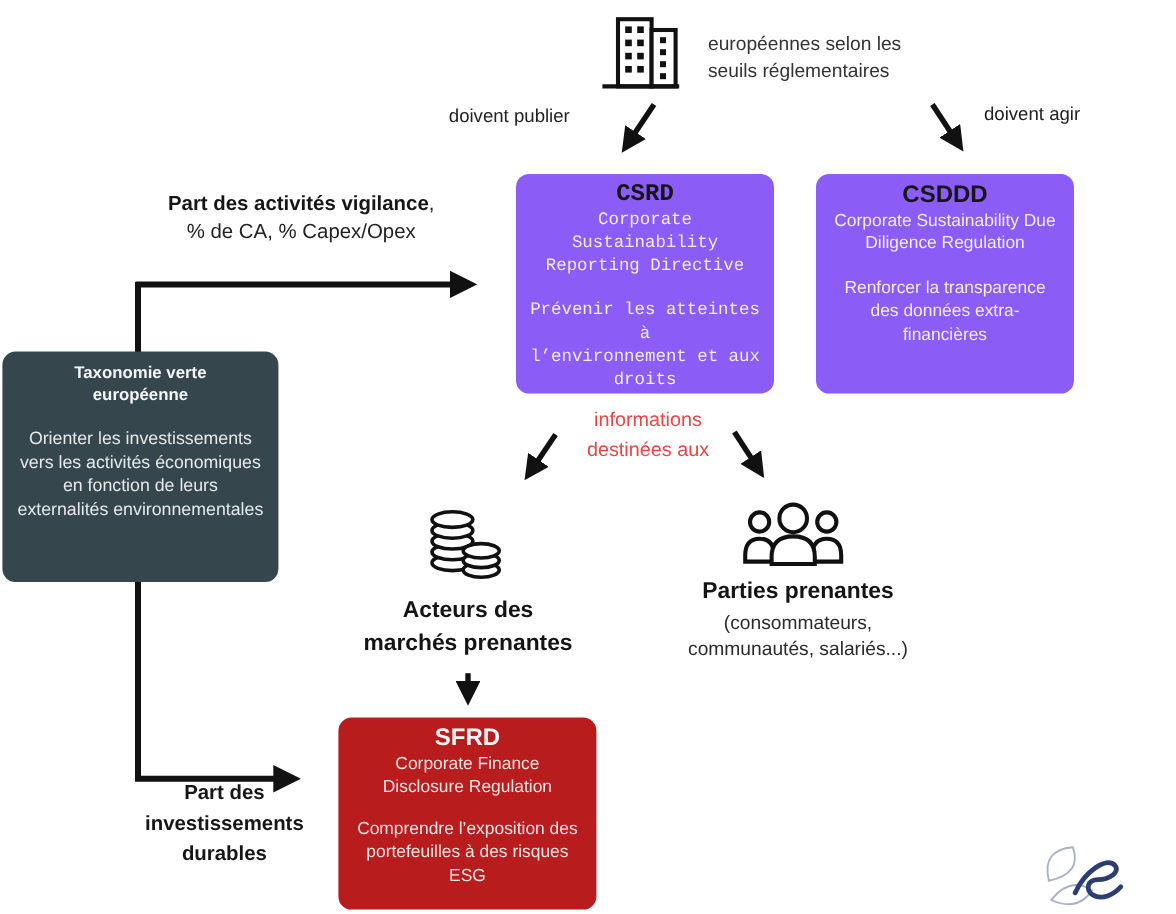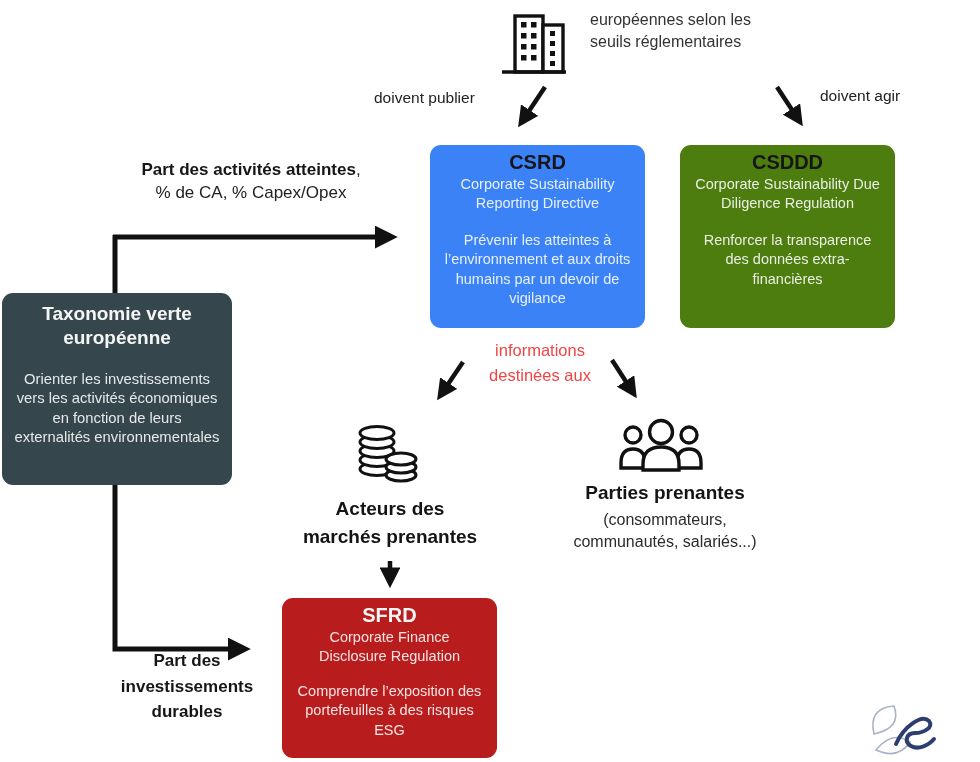--- a/index.html
+++ b/index.html
@@ -7,29 +7,29 @@
        font-family:"Liberation Sans","DejaVu Sans",sans-serif;color:#1a1a1a;}
   .abs{position:absolute;}
   .pre{white-space:pre-line;}
   .connectors{position:absolute;left:0;top:0;z-index:0;}
   .icon{z-index:2;}
   .box{position:absolute;z-index:1;border-radius:11px;text-align:center;
        box-sizing:border-box;padding:5px 8px;}
   .box .t{font-weight:bold;font-size:20px;line-height:1.25;}
   .box .s,.box .b{font-size:14.5px;line-height:1.32;white-space:pre-line;}
   .box .b{margin-top:18px;}
-  .box-csrd{background:#3b82f6;}
-  .box-csddd{background:#4d7c0f;}
+  .box-csrd{background:#8b5cf6;font-family:Liberation Mono, monospace;}
+  .box-csddd{background:#8b5cf6;}
   .box-taxonomy{background:#35474d;}
   .box-sfrd{background:#b91c1c;}
   .title-dark{color:#161616;}
   .title-light{color:#f5f5f5;}
   .body-light{color:rgba(255,255,255,0.88);}
   .h-title{font-size:21px;font-weight:bold;color:#111;}
-  .h-sub{font-size:16px;color:#333;line-height:1.35;margin-top:2px;}
+  .h-sub{font-size:16px;color:#333;line-height:1.35;margin-top:20px;}
   .edge-label{font-size:15.5px;color:#222;z-index:2;}
   .center{text-align:center;}
   .lbl-bold{font-weight:bold;font-size:17px;color:#161616;}
   .lbl-reg{font-size:17px;color:#222;}
   .actor-title{font-weight:bold;font-size:19px;color:#141414;line-height:1.45;}
   .actor-sub{font-size:16px;color:#2b2b2b;line-height:1.4;margin-top:2px;}
 </style>
 </head>
 <body>
 
@@ -78,21 +78,21 @@
 </svg>
 <div class="abs" style="left:590px;top:7px;width:260px;">
   <div class="h-sub pre">européennes selon les
 seuils réglementaires</div>
 </div>
 
 <div class="abs edge-label" style="left:374px;top:89px;">doivent publier</div>
 <div class="abs edge-label" style="left:820px;top:87px;">doivent agir</div>
 
 <div class="abs center" style="left:120px;top:160px;width:262px;z-index:2;">
-  <span class="lbl-bold">Part des activités atteintes</span><span class="lbl-reg">,</span>
+  <span class="lbl-bold">Part des activités vigilance</span><span class="lbl-reg">,</span>
   <div class="lbl-reg" style="margin-top:3px;">% de CA, % Capex/Opex</div>
 </div>
 
 <div class="box box-csrd" style="left:430px;top:145px;width:215px;height:183px;">
   <div class="t title-dark">CSRD</div>
   <div class="s body-light">Corporate Sustainability
 Reporting Directive</div>
   <div class="b body-light">Prévenir les atteintes à
 l’environnement et aux droits
 humains par un devoir de
@@ -102,21 +102,21 @@
 <div class="box box-csddd" style="left:680px;top:145px;width:215px;height:183px;">
   <div class="t title-dark">CSDDD</div>
   <div class="s body-light">Corporate Sustainability Due
 Diligence Regulation</div>
   <div class="b body-light">Renforcer la transparence
 des données extra-
 financières</div>
 </div>
 
 <div class="box box-taxonomy" style="left:2px;top:293px;width:230px;height:192px;padding-top:9px;">
-  <div class="t title-light pre" style="font-size:19px;">Taxonomie verte
+  <div class="t title-light pre" style="font-size:14px;">Taxonomie verte
 européenne</div>
   <div class="b body-light" style="margin-top:20px;font-size:14.8px;">Orienter les investissements
 vers les activités économiques
 en fonction de leurs
 externalités environnementales</div>
 </div>
 
 <div class="abs center pre" style="left:460px;top:338px;width:160px;font-size:16.5px;color:#ef4444;line-height:1.5;z-index:2;">informations
 destinées aux</div>
 

